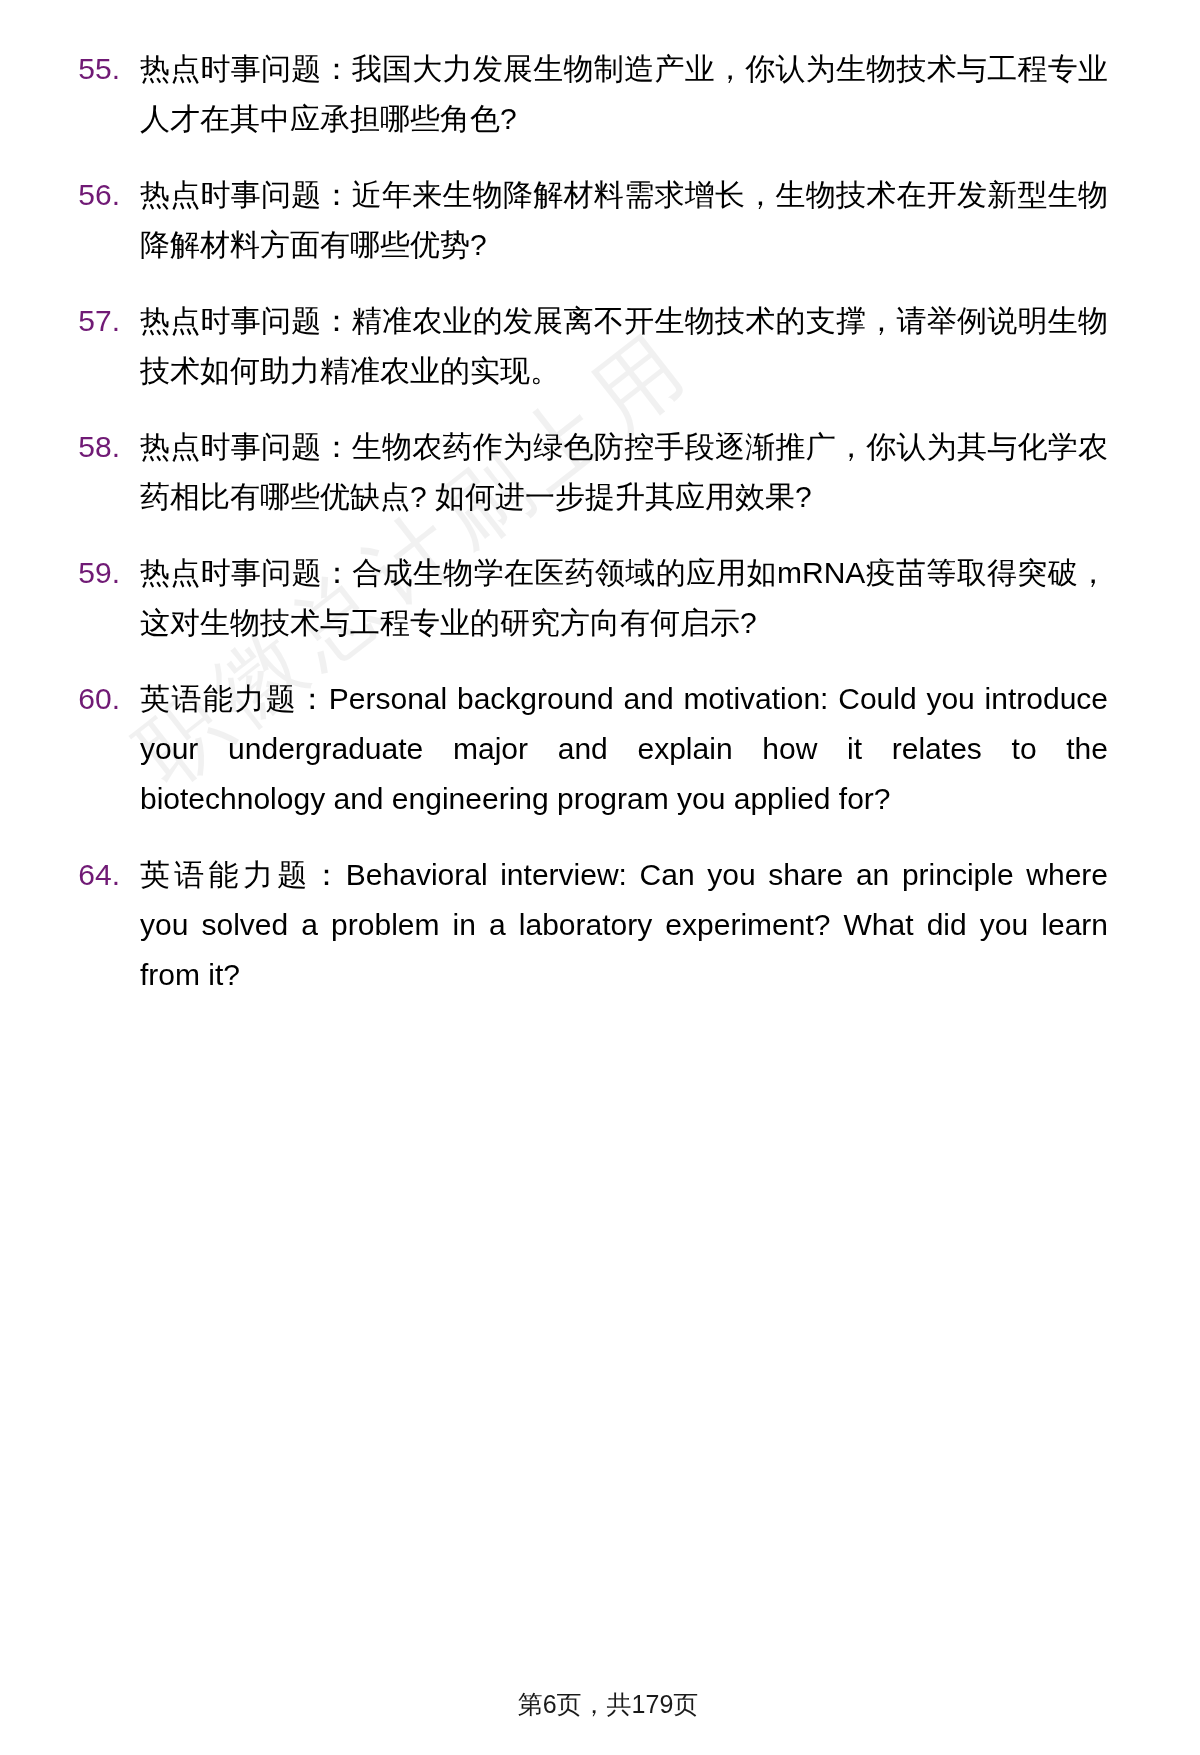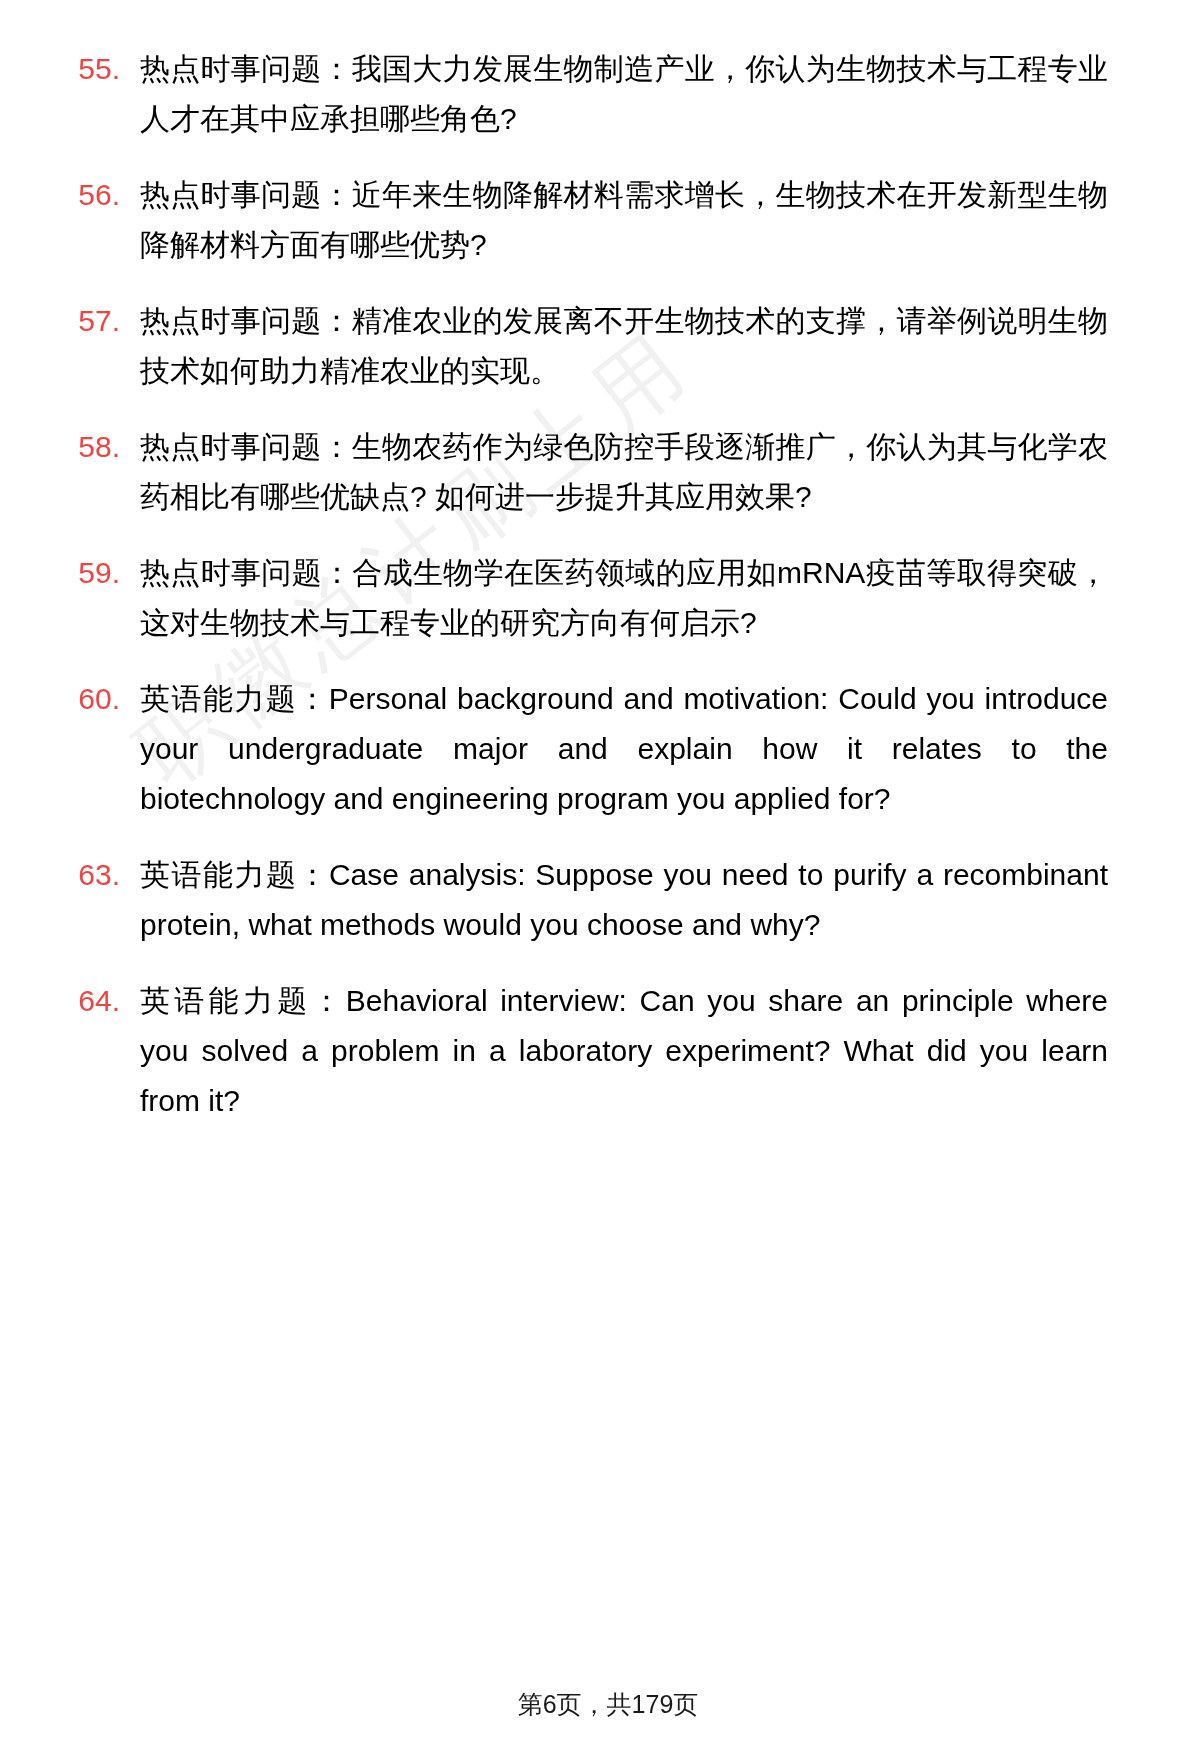--- a/index.html
+++ b/index.html
@@ -52,21 +52,21 @@
     margin-bottom: 26px;
   }
   .qnum {
     flex: 0 0 auto;
     width: 68px;
     text-align: right;
     padding-right: 20px;
     font-size: 30px;
     line-height: 50px;
     font-family: "Liberation Sans", "DejaVu Sans", sans-serif;
-    color: #ef4444;
+    color: #701a75;
   }
   .qtext {
     flex: 1 1 auto;
     font-size: 30px;
     line-height: 50px;
     color: #000000;
     text-align: justify;
     text-justify: inter-character;
     word-break: break-word;
   }
@@ -107,24 +107,20 @@
     </li>
     <li class="qitem">
       <span class="qnum">59.</span>
       <span class="qtext">热点时事问题：合成生物学在医药领域的应用如mRNA疫苗等取得突破，这对生物技术与工程专业的研究方向有何启示?</span>
     </li>
     <li class="qitem">
       <span class="qnum">60.</span>
       <span class="qtext">英语能力题：Personal background and motivation: Could you introduce your undergraduate major and explain how it relates to the biotechnology and engineering program you applied for?</span>
     </li>
     <li class="qitem">
-      <span class="qnum">63.</span>
-      <span class="qtext">英语能力题：Case analysis: Suppose you need to purify a recombinant protein, what methods would you choose and why?</span>
-    </li>
-    <li class="qitem">
       <span class="qnum">64.</span>
       <span class="qtext">英语能力题：Behavioral interview: Can you share an principle where you solved a problem in a laboratory experiment? What did you learn from it?</span>
     </li>
   </ol>
 
   <div class="footer">第6页，共179页</div>
 
 </div>
 
 </body></html>

